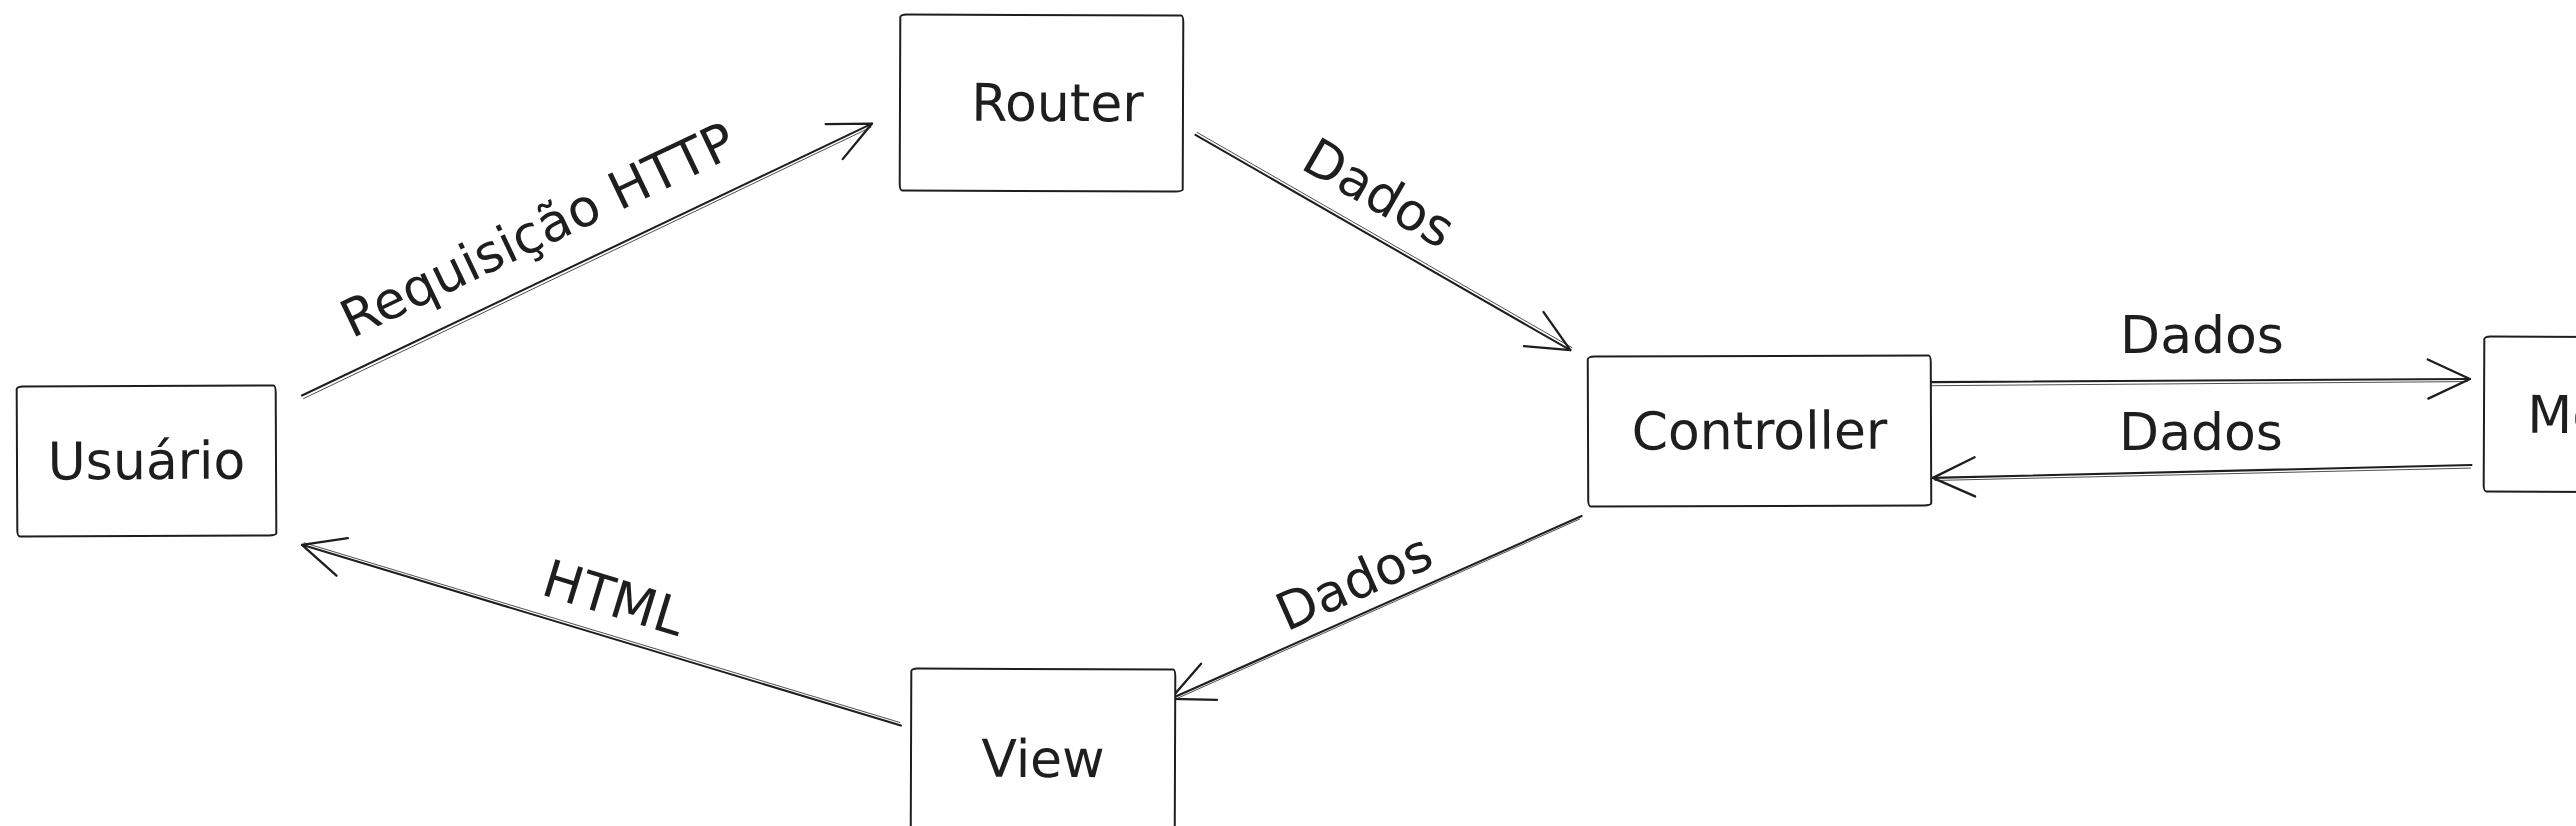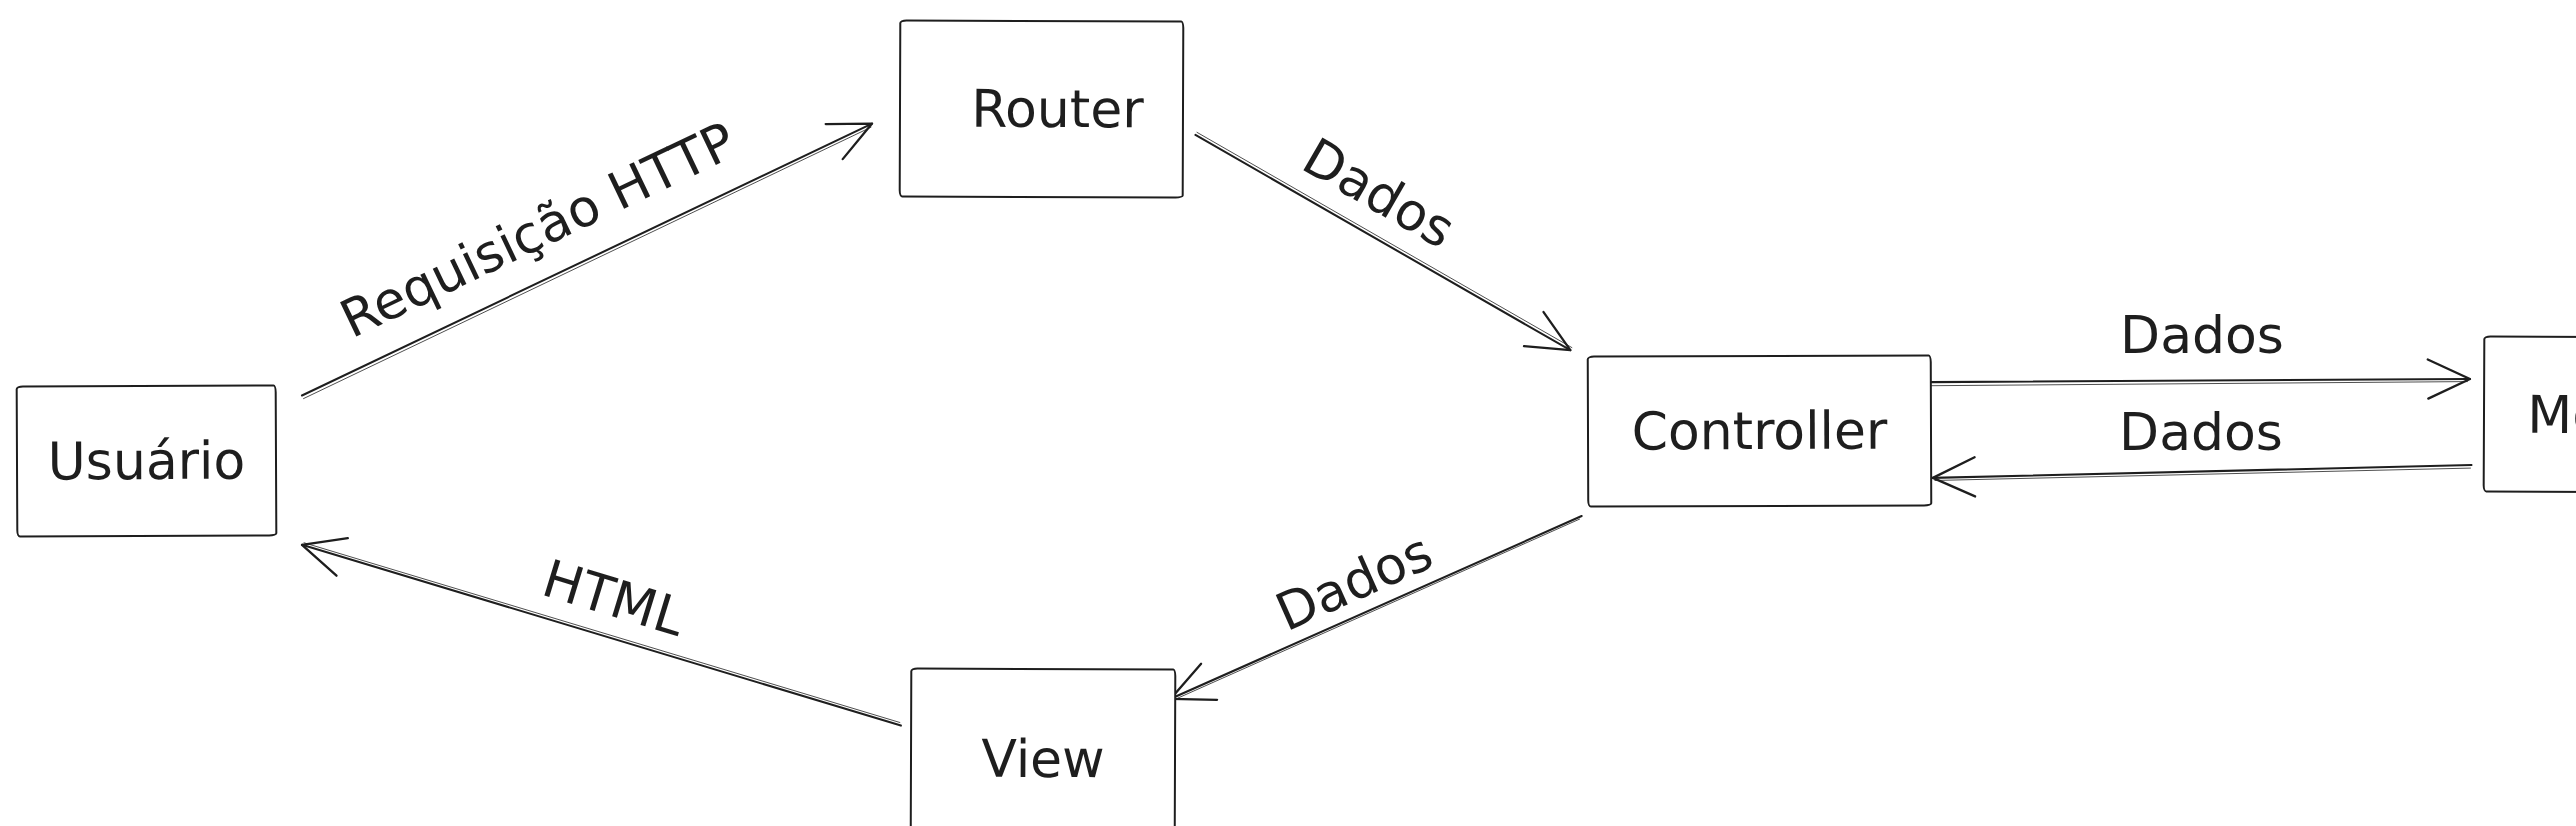--- a/index.html
+++ b/index.html
@@ -43,21 +43,21 @@
     display: flex;
     align-items: center;
     justify-content: center;
     font-size: 52px;
     line-height: 1;
     white-space: nowrap;
     
     border-radius: 7.2px 3.1px 8.2px 3.6px / 3.6px 7.7px 3.1px 7.2px;
   }
   .node-usuario    { left: 16px;   top: 385px;  width: 261px; height: 152px; transform: rotate(-0.25deg); }
-  .node-router     { left: 899px; top: 20px;   width: 285px; height: 178px; transform: rotate(0.2deg); padding-left: 32px; }
+  .node-router     { left: 899px; top: 14px;   width: 285px; height: 178px; transform: rotate(0.2deg); padding-left: 32px; }
   .node-controller { left: 1587px; top: 355px;  width: 345px; height: 152px; transform: rotate(-0.2deg); }
   .node-model      { left: 2483px; top: 336px;  width: 245px; height: 157px; transform: rotate(0.25deg); }
   .node-view       { left: 910px; top: 668px; width: 266px; height: 182px; transform: rotate(0.2deg); }
 
   .edge-label {
     position: absolute;
     font-size: 52px;
     line-height: 1;
     white-space: nowrap;
     transform-origin: center center;

